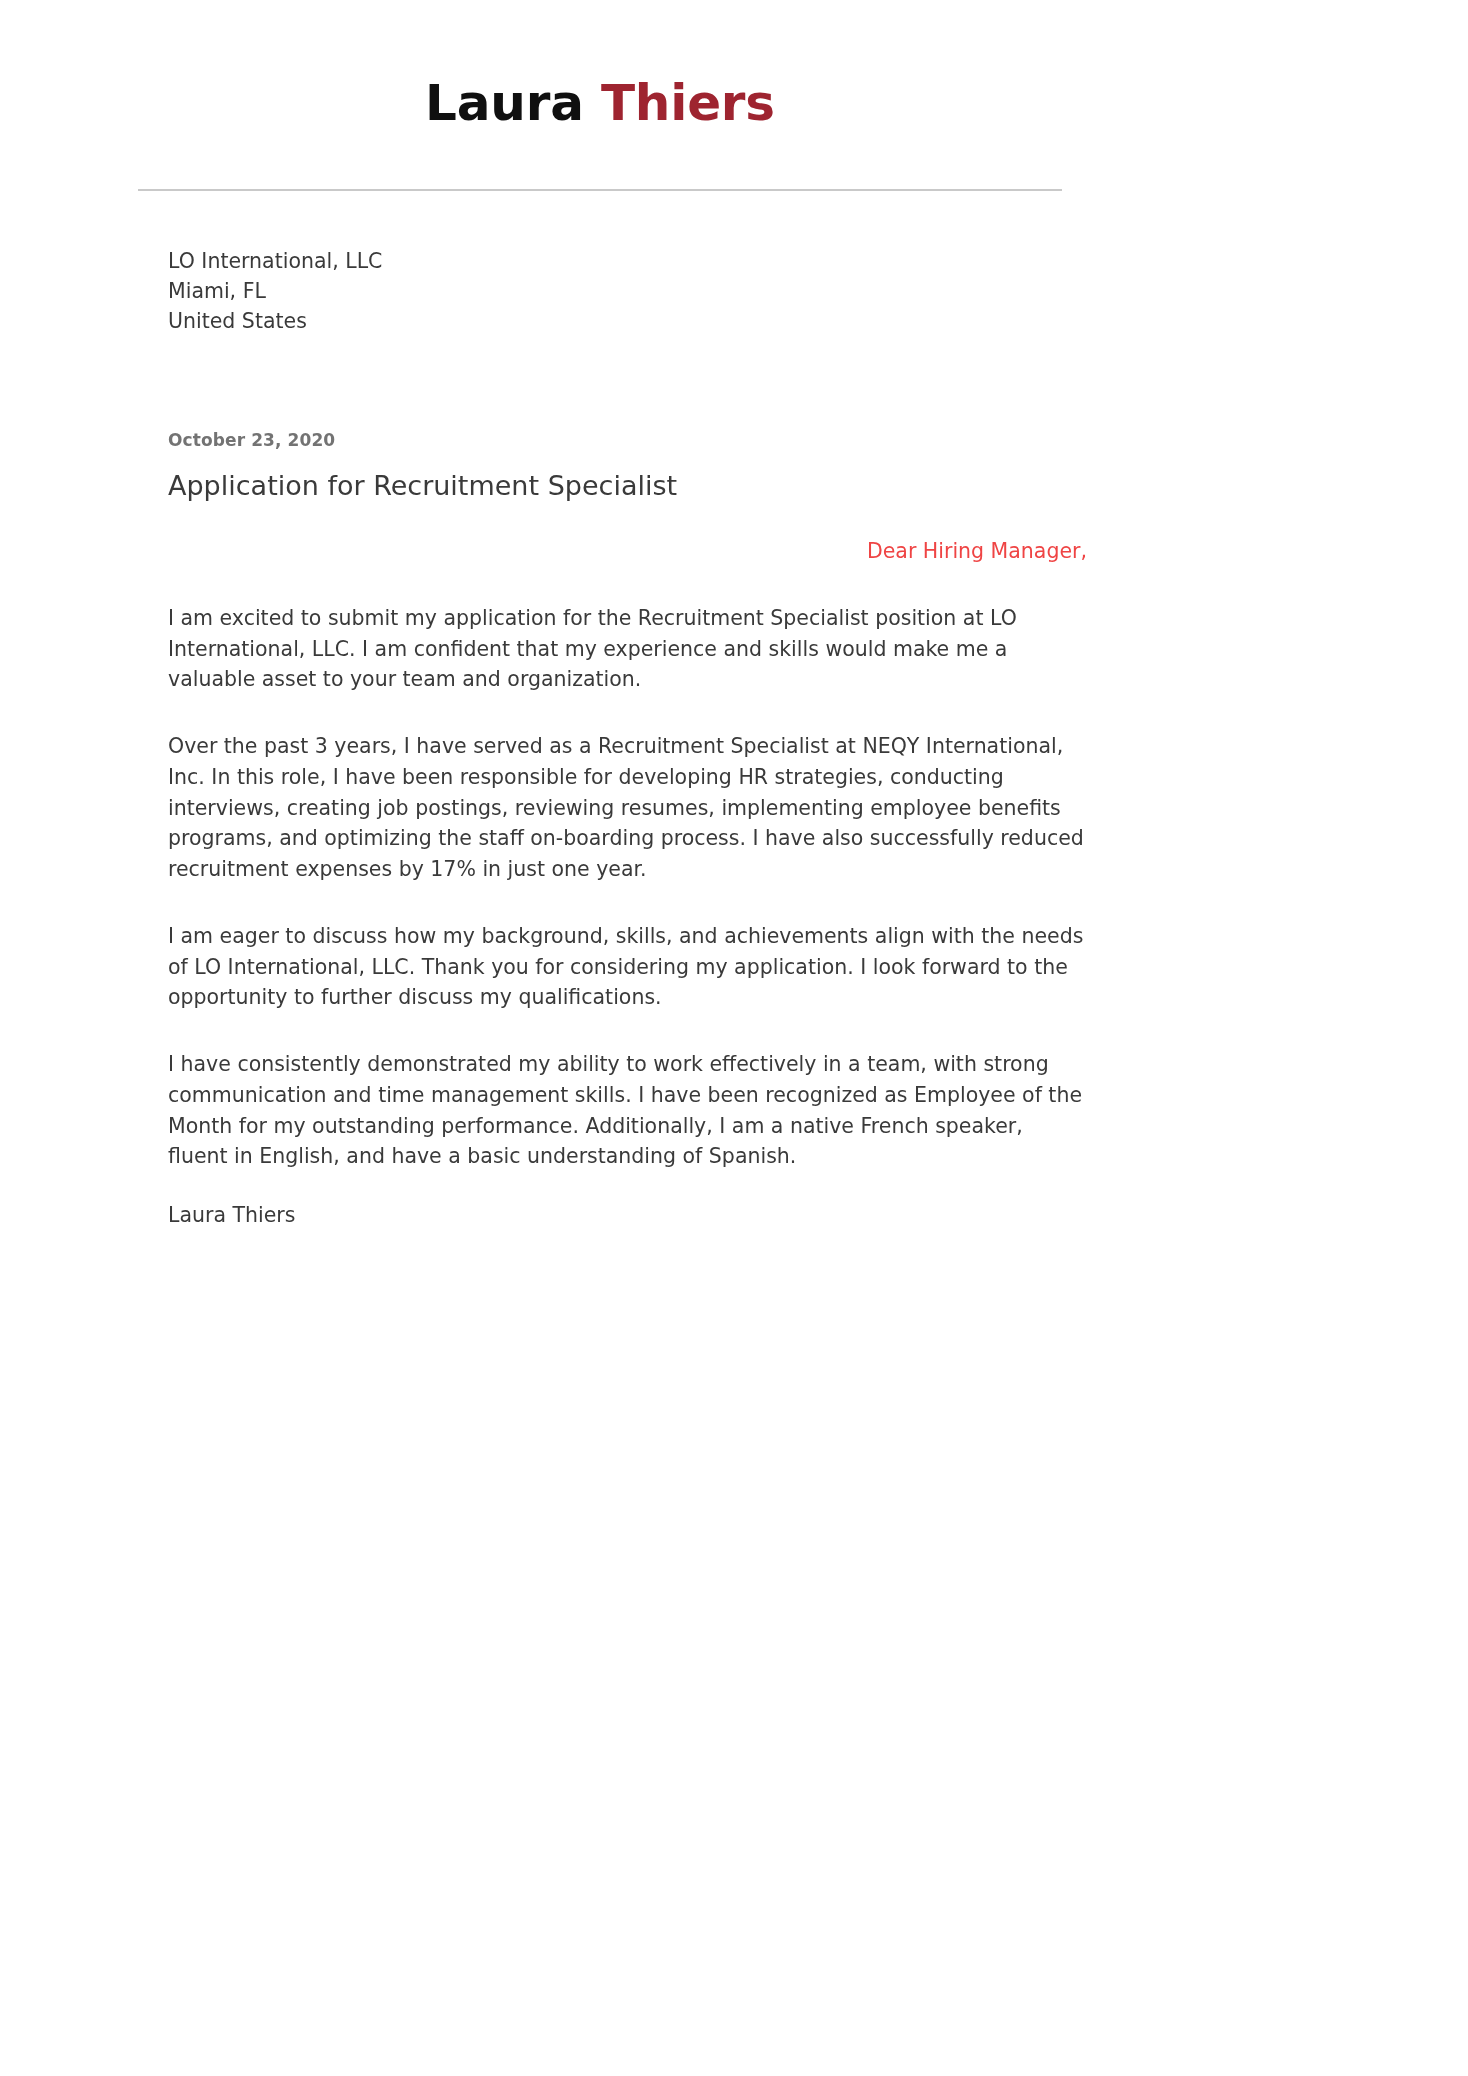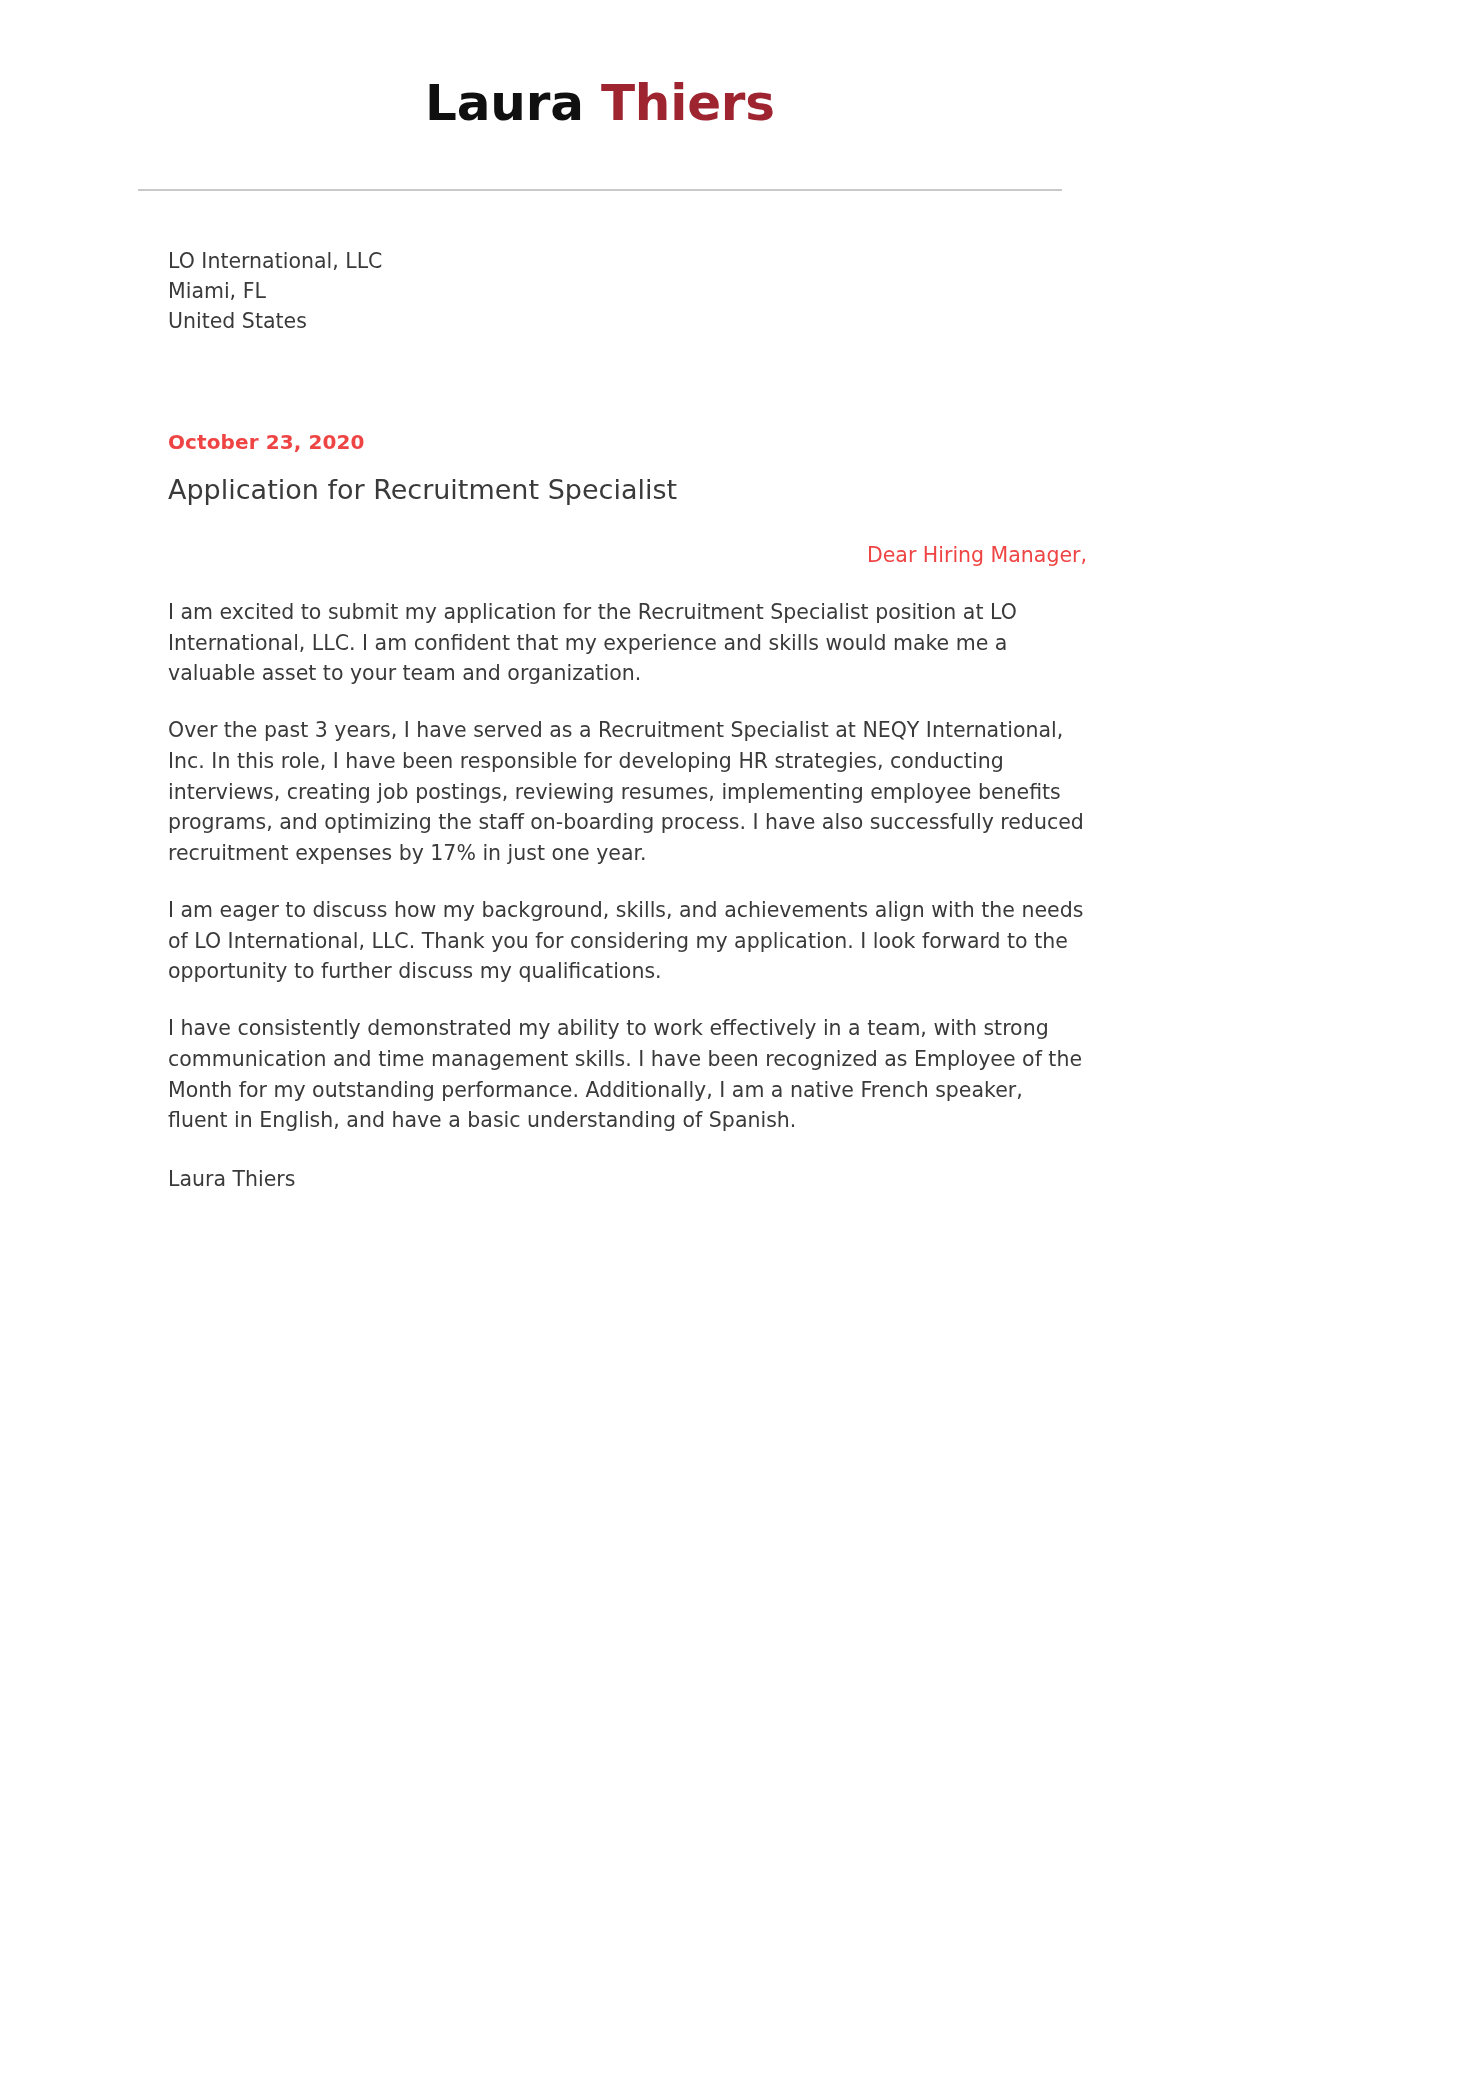--- a/index.html
+++ b/index.html
@@ -71,44 +71,44 @@
   .contact-block div {
     white-space: nowrap;
   }
 
   
   .letter {
     margin-top: 93px;
     padding: 0 113px 0 168px;
   }
   .letter-date {
-    font-size: 20px;
+    font-size: 17px;
     font-weight: bold;
-    color: #ef4444;
+    color: #737373;
     line-height: 1.35;
     letter-spacing: 0.1px;
   }
   .letter-subject {
     font-size: 27px;
     color: #3A3A3A;
     line-height: 1.45;
     margin-top: 14px;
   }
   .letter-greeting {
     font-size: 20.5px;
     color: #ef4444;
     margin-top: 32px;
     line-height: 1.45;
     text-align: right;
   }
   .letter-para {
     font-size: 20.5px;
     color: #3A3A3A;
     line-height: 1.50;
-    margin-top: 26px;
+    margin-top: 36px;
     max-width: 1190px;
     text-align: left;
   }
   .letter-closing {
     font-size: 20.5px;
     color: #3A3A3A;
     margin-top: 29px;
     line-height: 1.45;
   }
   .letter-signature {

